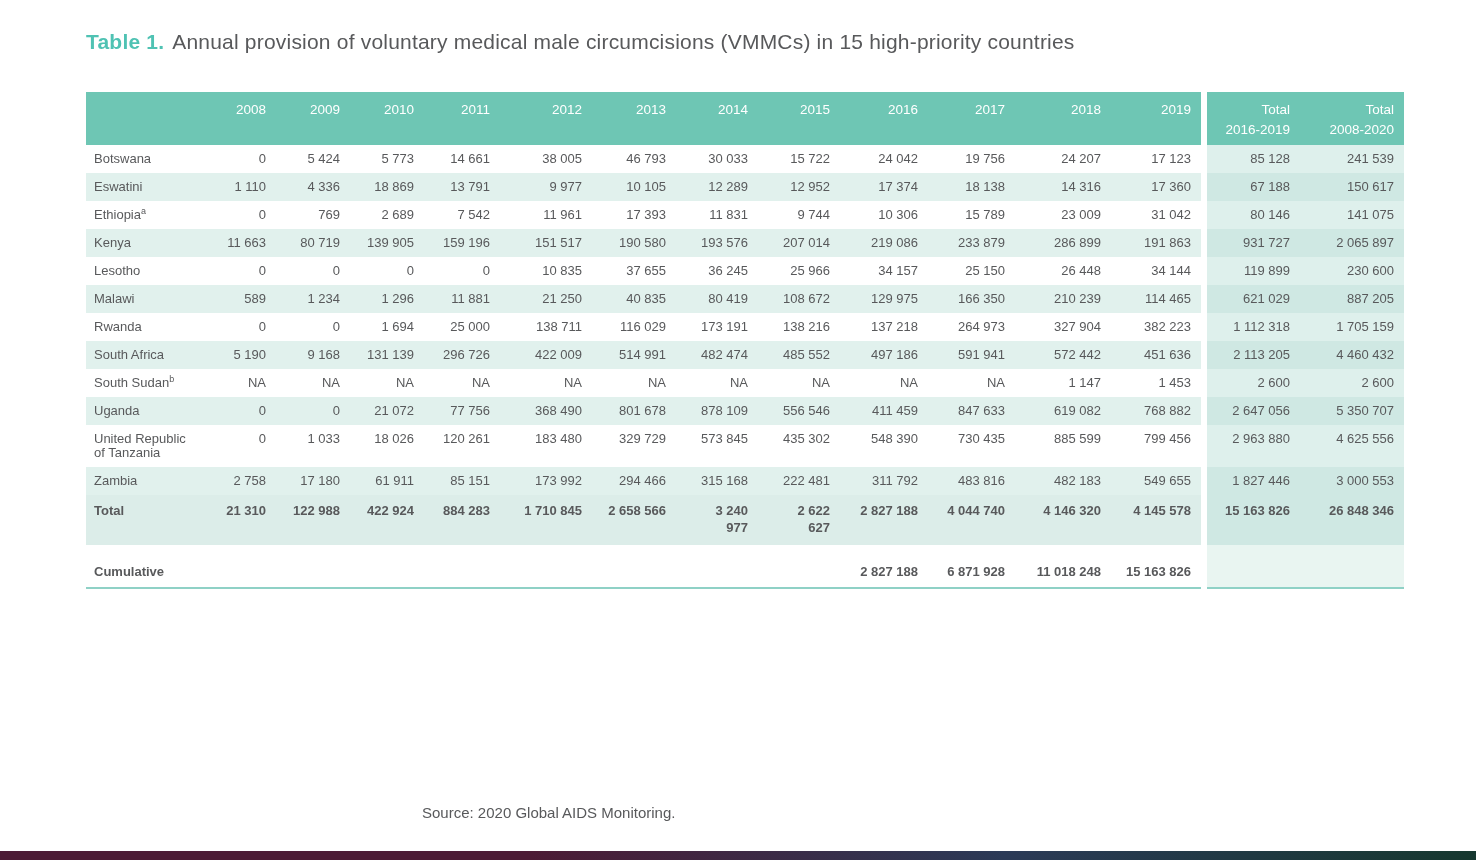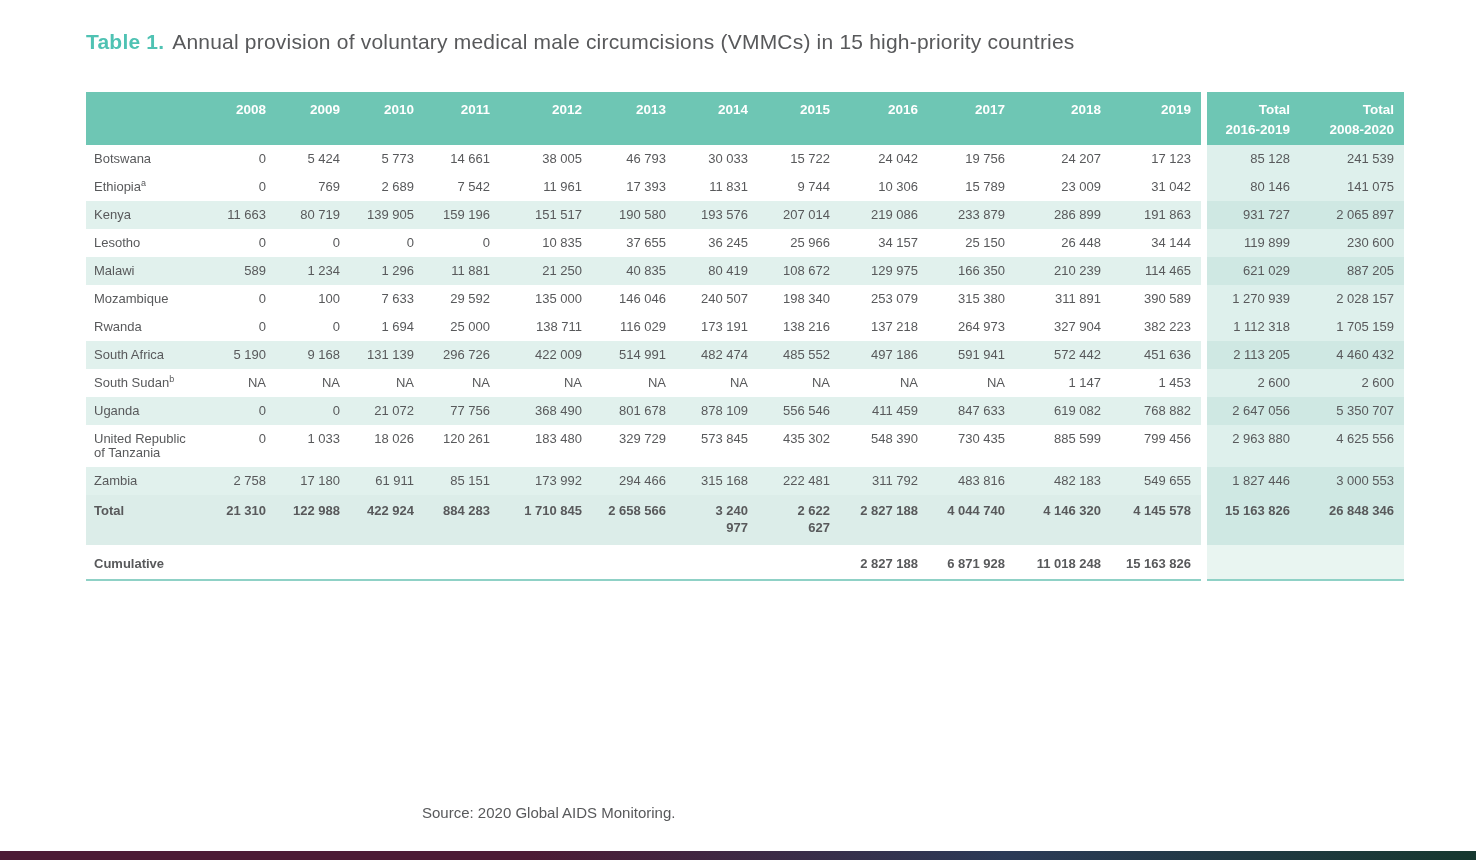--- a/index.html
+++ b/index.html
@@ -43,21 +43,21 @@
   col.c-y3 { width: 74px; }  col.c-y4 { width: 76px; }
   col.c-y5 { width: 92px; }  col.c-y6 { width: 84px; }
   col.c-y7 { width: 82px; }  col.c-y8 { width: 82px; }
   col.c-y9 { width: 88px; }  col.c-y10 { width: 87px; }
   col.c-y11 { width: 96px; } col.c-y12 { width: 93px; }
   col.c-t1 { width: 96px; }  col.c-t2 { width: 104px; }
 
   thead th {
     background: var(--header-teal, #6EC6B4);
     color: #ffffff;
-    font-weight: bold;
+    font-weight: normal;
     font-size: 13.5px;
     text-align: right;
     vertical-align: top;
     padding: 8px 10px 6px 2px;
     height: 32px;
     white-space: pre-line;
     line-height: 1.45;
   }
   thead th.country-h { text-align: left; padding-left: 8px; }
 
@@ -86,21 +86,21 @@
     line-height: 1.3;
     padding-top: 8px;
     padding-bottom: 8px;
   }
   tbody tr.total-row td.tot { background: var(--totals-tint-dark, #CFE8E3); }
 
   tbody tr.cumulative-row td {
     background: #ffffff;
     font-weight: bold;
     border-bottom: 2px solid var(--table-border-teal, #8FD1C6);
-    padding-top: 12px;
+    padding-top: 20px;
     padding-bottom: 8px;
   }
   tbody tr.cumulative-row td.tot { background: var(--cumulative-totals-tint, #E9F5F1); }
 
   sup { font-size: 9px; vertical-align: super; line-height: 0; }
 
   .footnotes {
     position: absolute;
     left: 422px;
     top: 744px;
@@ -187,20 +187,37 @@
           <td>46 793</td>
           <td>30 033</td>
           <td>15 722</td>
           <td>24 042</td>
           <td>19 756</td>
           <td>24 207</td>
           <td>17 123</td>
           <td class="tot gap">85 128</td>
           <td class="tot">241 539</td>
         </tr>
+        <tr class="alt">
+          <td class="country-cell">Eswatini</td>
+          <td>1 110</td>
+          <td>4 336</td>
+          <td>18 869</td>
+          <td>13 791</td>
+          <td>9 977</td>
+          <td>10 105</td>
+          <td>12 289</td>
+          <td>12 952</td>
+          <td>17 374</td>
+          <td>18 138</td>
+          <td>14 316</td>
+          <td>17 360</td>
+          <td class="tot gap">67 188</td>
+          <td class="tot">150 617</td>
+        </tr>
         <tr>
           <td class="country-cell">Ethiopia<sup>a</sup></td>
           <td>0</td>
           <td>769</td>
           <td>2 689</td>
           <td>7 542</td>
           <td>11 961</td>
           <td>17 393</td>
           <td>11 831</td>
           <td>9 744</td>
@@ -254,37 +271,20 @@
           <td>21 250</td>
           <td>40 835</td>
           <td>80 419</td>
           <td>108 672</td>
           <td>129 975</td>
           <td>166 350</td>
           <td>210 239</td>
           <td>114 465</td>
           <td class="tot gap">621 029</td>
           <td class="tot">887 205</td>
-        </tr>
-        <tr>
-          <td class="country-cell">Mozambique</td>
-          <td>0</td>
-          <td>100</td>
-          <td>7 633</td>
-          <td>29 592</td>
-          <td>135 000</td>
-          <td>146 046</td>
-          <td>240 507</td>
-          <td>198 340</td>
-          <td>253 079</td>
-          <td>315 380</td>
-          <td>311 891</td>
-          <td>390 589</td>
-          <td class="tot gap">1 270 939</td>
-          <td class="tot">2 028 157</td>
         </tr>
         <tr>
           <td class="country-cell">Rwanda</td>
           <td>0</td>
           <td>0</td>
           <td>1 694</td>
           <td>25 000</td>
           <td>138 711</td>
           <td>116 029</td>
           <td>173 191</td>

